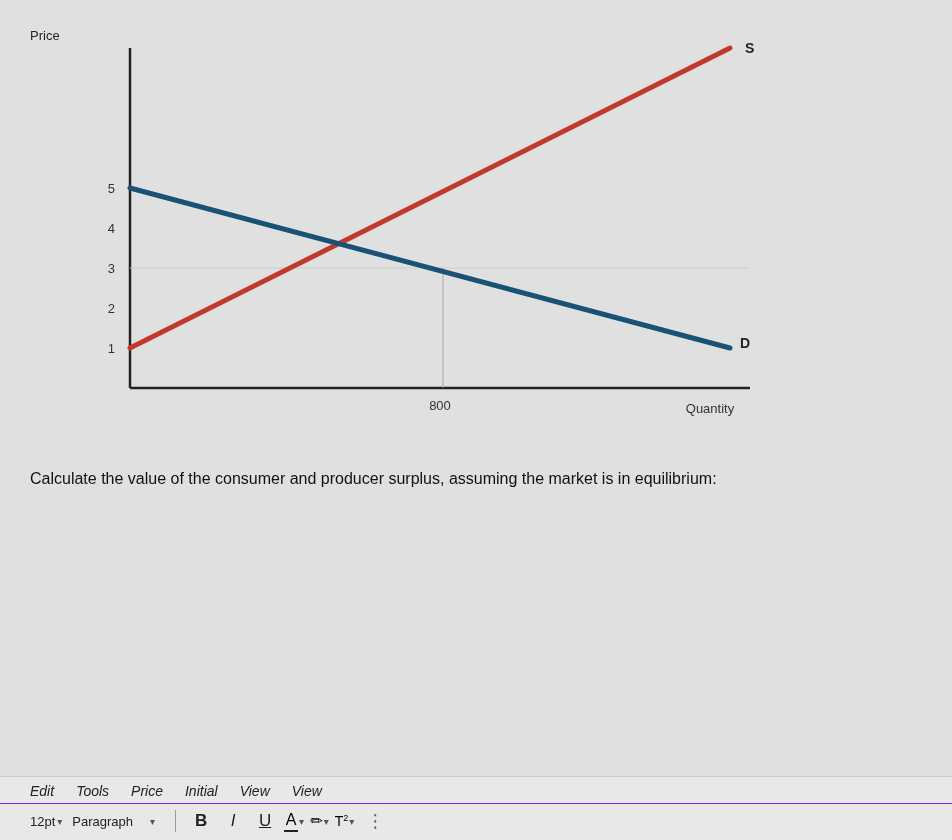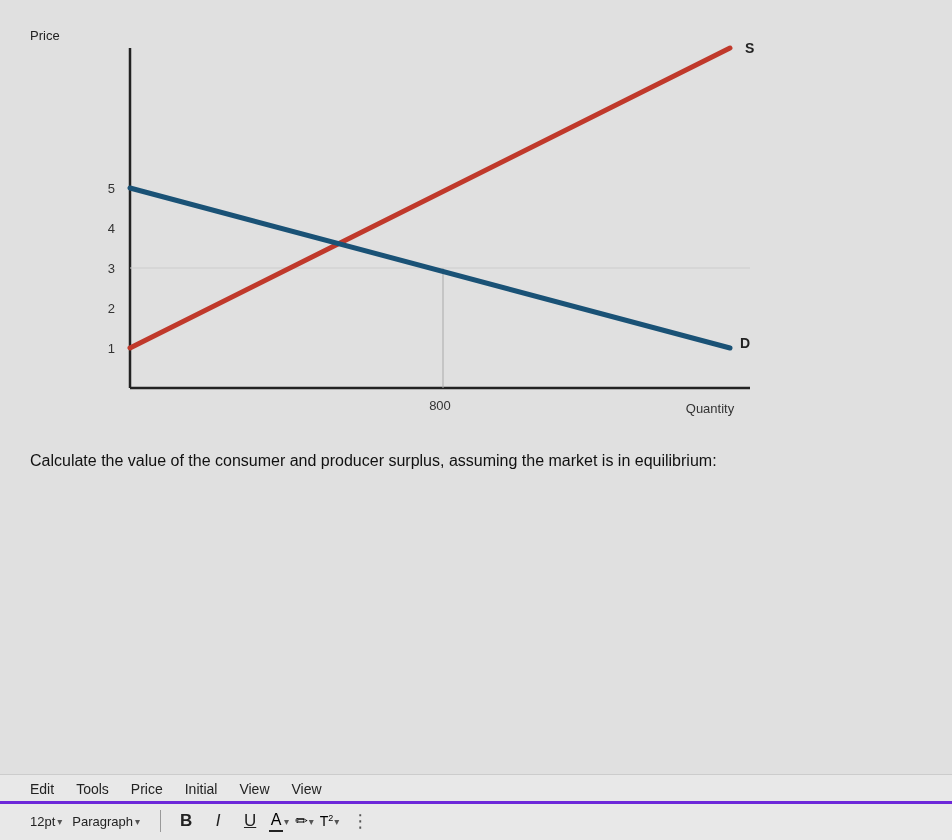--- a/index.html
+++ b/index.html
@@ -50,20 +50,21 @@
     }
     .graph-right-label .title {
       font-weight: bold;
     }
     svg.chart-svg {
       position: absolute;
       top: 0;
       left: 0;
     }
     .question-text {
+      margin-top: 18px;
       font-size: 16px;
       color: #111;
       line-height: 1.6;
       max-width: 820px;
     }
     .answer-area {
       flex: 1;
       min-height: 80px;
     }
     .toolbar-bottom {
@@ -77,44 +78,45 @@
       flex-direction: column;
       padding: 4px 0 0 0;
     }
     .menu-bar {
       display: flex;
       flex-direction: row;
       gap: 22px;
       padding: 2px 30px 4px 30px;
       font-size: 14px;
       color: #222;
+      font-style: italic;
     }
     .menu-bar span {
       cursor: pointer;
     }
     .format-bar {
       display: flex;
       flex-direction: row;
       align-items: center;
       padding: 4px 30px 6px 30px;
       gap: 6px;
-      border-top: 3px solid #6d28d9;
+      border-top: 1px solid #6d28d9;
     }
     .format-bar .size-select {
       display: flex;
       align-items: center;
       gap: 2px;
       font-size: 13px;
       color: #222;
       margin-right: 4px;
     }
     .format-bar .para-select {
       display: flex;
       align-items: center;
-      gap: 2px;
+      gap: 17px;
       font-size: 13px;
       color: #222;
       margin-right: 8px;
     }
     .divider-line {
       width: 1px;
       height: 22px;
       background: #999;
       margin: 0 6px;
     }

